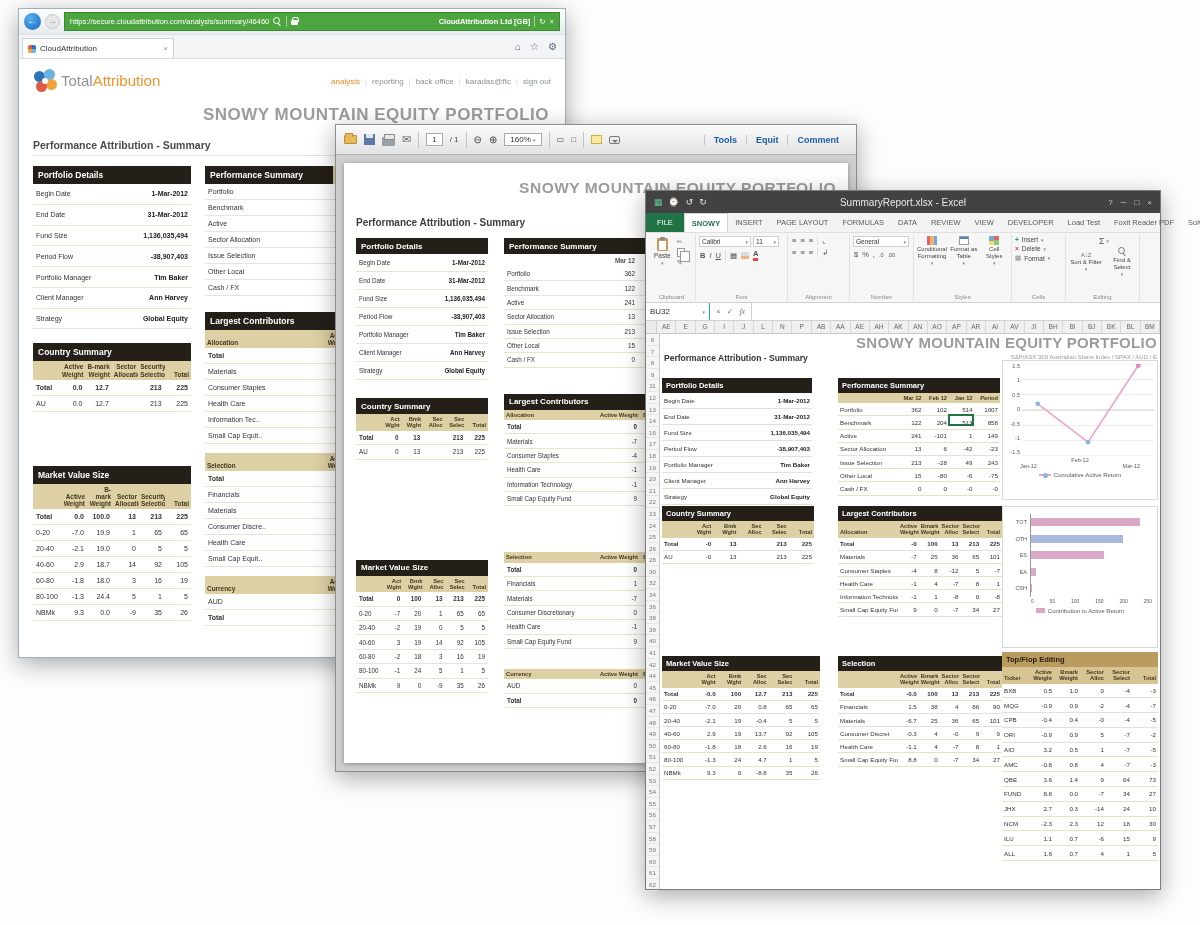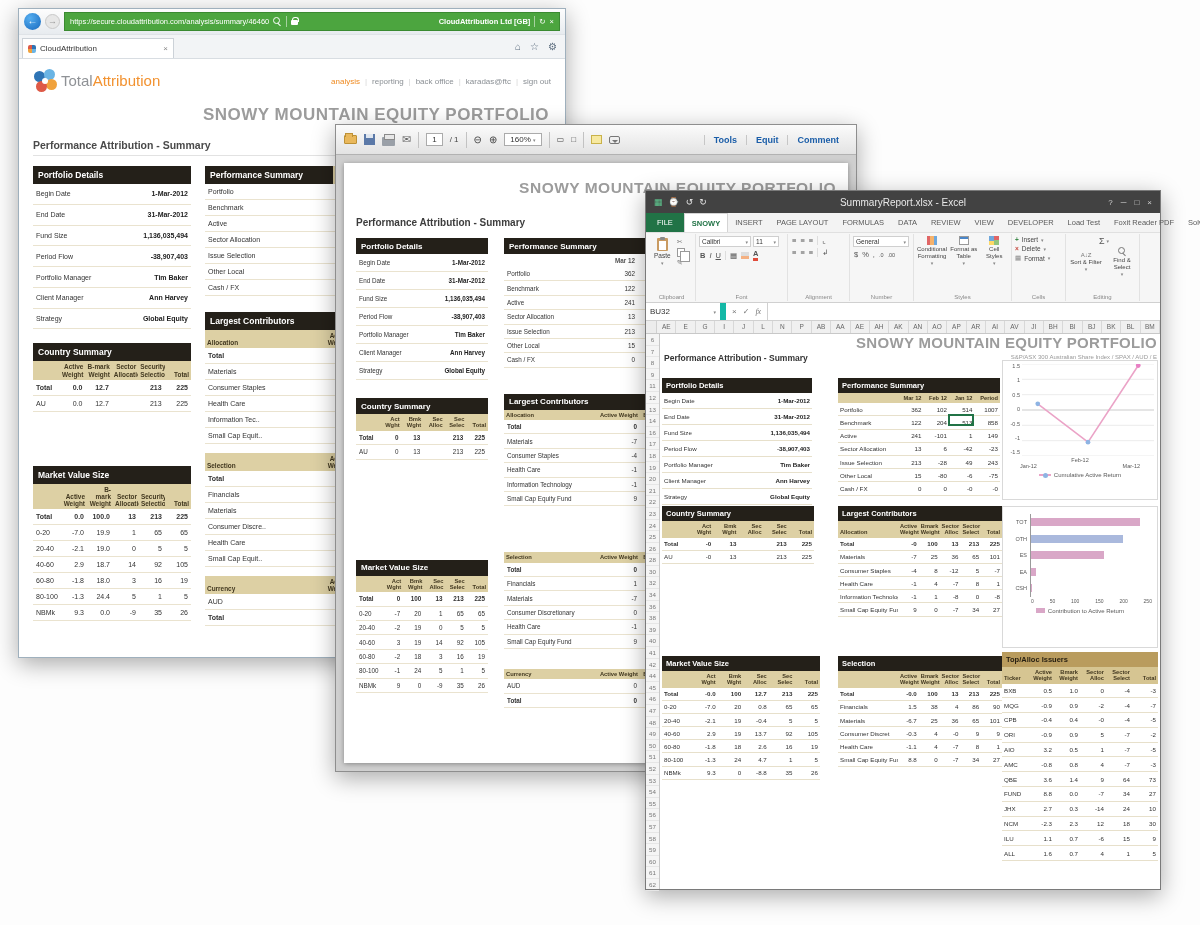--- a/index.html
+++ b/index.html
@@ -120,21 +120,21 @@
 .fillsq{width:8px;height:7px;background:#ddd;border-bottom:3px solid #f4b183;display:inline-block}
 .fontA{border-bottom:3px solid #e04b3a;line-height:1;font-weight:bold}
 .rb-big{width:32px;display:flex;flex-direction:column;align-items:center;font-size:6px;line-height:1.15;text-align:center;gap:1px;color:#444}
 .ic-cf{width:10px;height:9px;background:linear-gradient(90deg,#e06666 33%,#f6b26b 33% 66%,#6fa8dc 66%)}
 .ic-ft{width:10px;height:9px;background:linear-gradient(#4a86c8 30%,#fff 30%);border:1px solid #999}
 .ic-cs{width:10px;height:9px;background:conic-gradient(#e06666 0 25%,#93c47d 0 50%,#ffd966 0 75%,#6fa8dc 0)}
 .rb-line{display:flex;gap:3px;align-items:center;font-size:6.5px}
 .plus{color:#3d8a49;font-weight:bold}.minus{color:#c5483e;font-weight:bold}
 .sigma{font-size:9px;color:#555}
 .xl-formula{height:18px;background:#f1f1f1;border-bottom:1px solid #d0d0d0;display:flex;align-items:stretch;font-size:8px}
-.name-box{width:80px;background:#fff;border-right:6px solid #14b8a6;display:flex;align-items:center;justify-content:space-between;padding:0 4px;color:#333}
+.name-box{width:64px;background:#fff;border-right:1px solid #14b8a6;display:flex;align-items:center;justify-content:space-between;padding:0 4px;color:#333}
 .fx-btns{display:flex;align-items:center;gap:6px;padding:0 6px;color:#777;border-right:1px solid #d0d0d0;background:#fff}
 .fx{font-style:italic;font-family:"Liberation Serif",serif}
 .fml-input{flex:1;background:#fff}
 .xl-colhdrs{height:13px;background:#f0f0f0;border-bottom:1px solid #c8c8c8;display:flex;font-size:6.5px;color:#666}
 .xl-corner{width:14px;border-right:1px solid #d0d0d0;background:#ececec}
 .xl-colhdrs .colhdr{width:19.35px;border-right:1px solid #d8d8d8;text-align:center;line-height:12px;overflow:hidden}
 .xl-grid{position:absolute;left:0;right:0;top:143px;bottom:0;background:#fff}
 .xl-rowhdrs{position:absolute;left:0;top:0;bottom:0;width:14px;background:#f5f5f5;border-right:1px solid #c8c8c8;display:flex;flex-direction:column}
 .xl-rowhdrs .rownum{height:11.6px;font-size:6.2px;color:#777;text-align:center;line-height:11.6px;border-bottom:1px solid #e6e6e6}
 .xl-cells{position:absolute;left:14px;right:0;top:0;bottom:0}
@@ -1746,21 +1746,21 @@
                   <td>8.8</td>
                   <td>0</td>
                   <td>-7</td>
                   <td>34</td>
                   <td>27</td>
                 </tr>
               </tbody>
             </table>
       </div>
       <div class="xtab" style="left:342px;top:318px;width:156px">
-        <div class="bbar x-bar tf-bar">Top/Alloc Issuers</div>
+        <div class="bbar x-bar tf-bar">Top/Flop Editing</div>
         <table class="rt x-rt x-tf">
               <colgroup>
                 <col style="width:26px">
               </colgroup>
           <thead>
                 <tr class="tanrow tf-head">
                   <td>Ticker</td>
                   <td>Active Weight</td>
                   <td>Bmark Weight</td>
                   <td>Sector Alloc</td>

